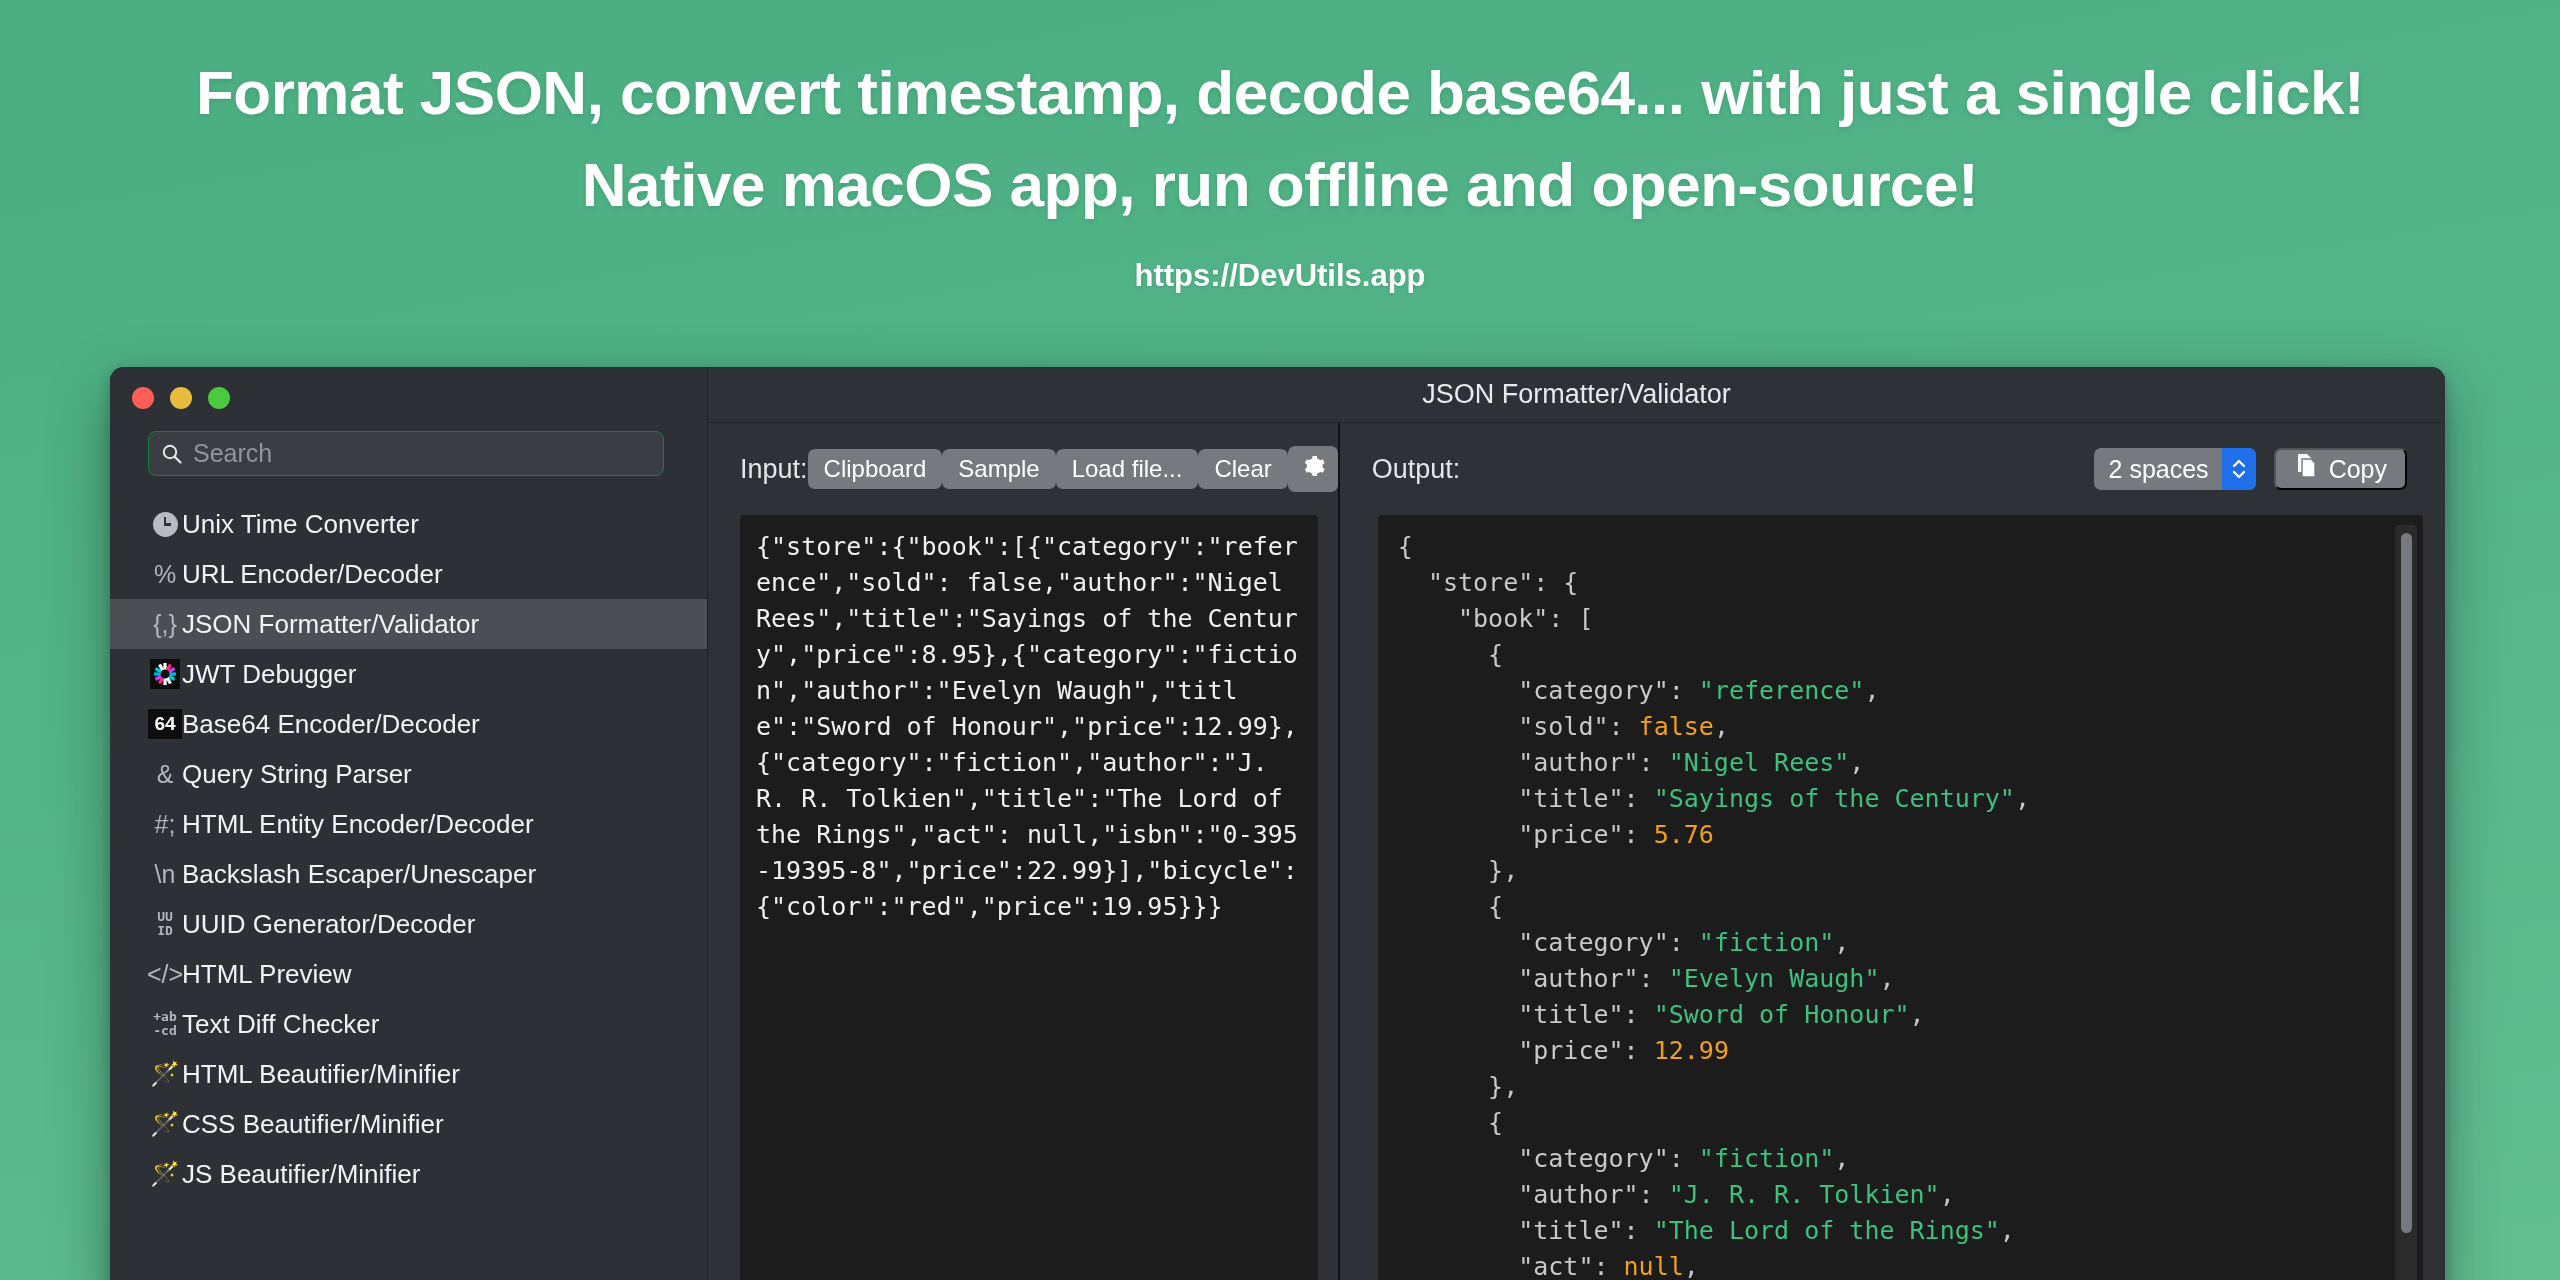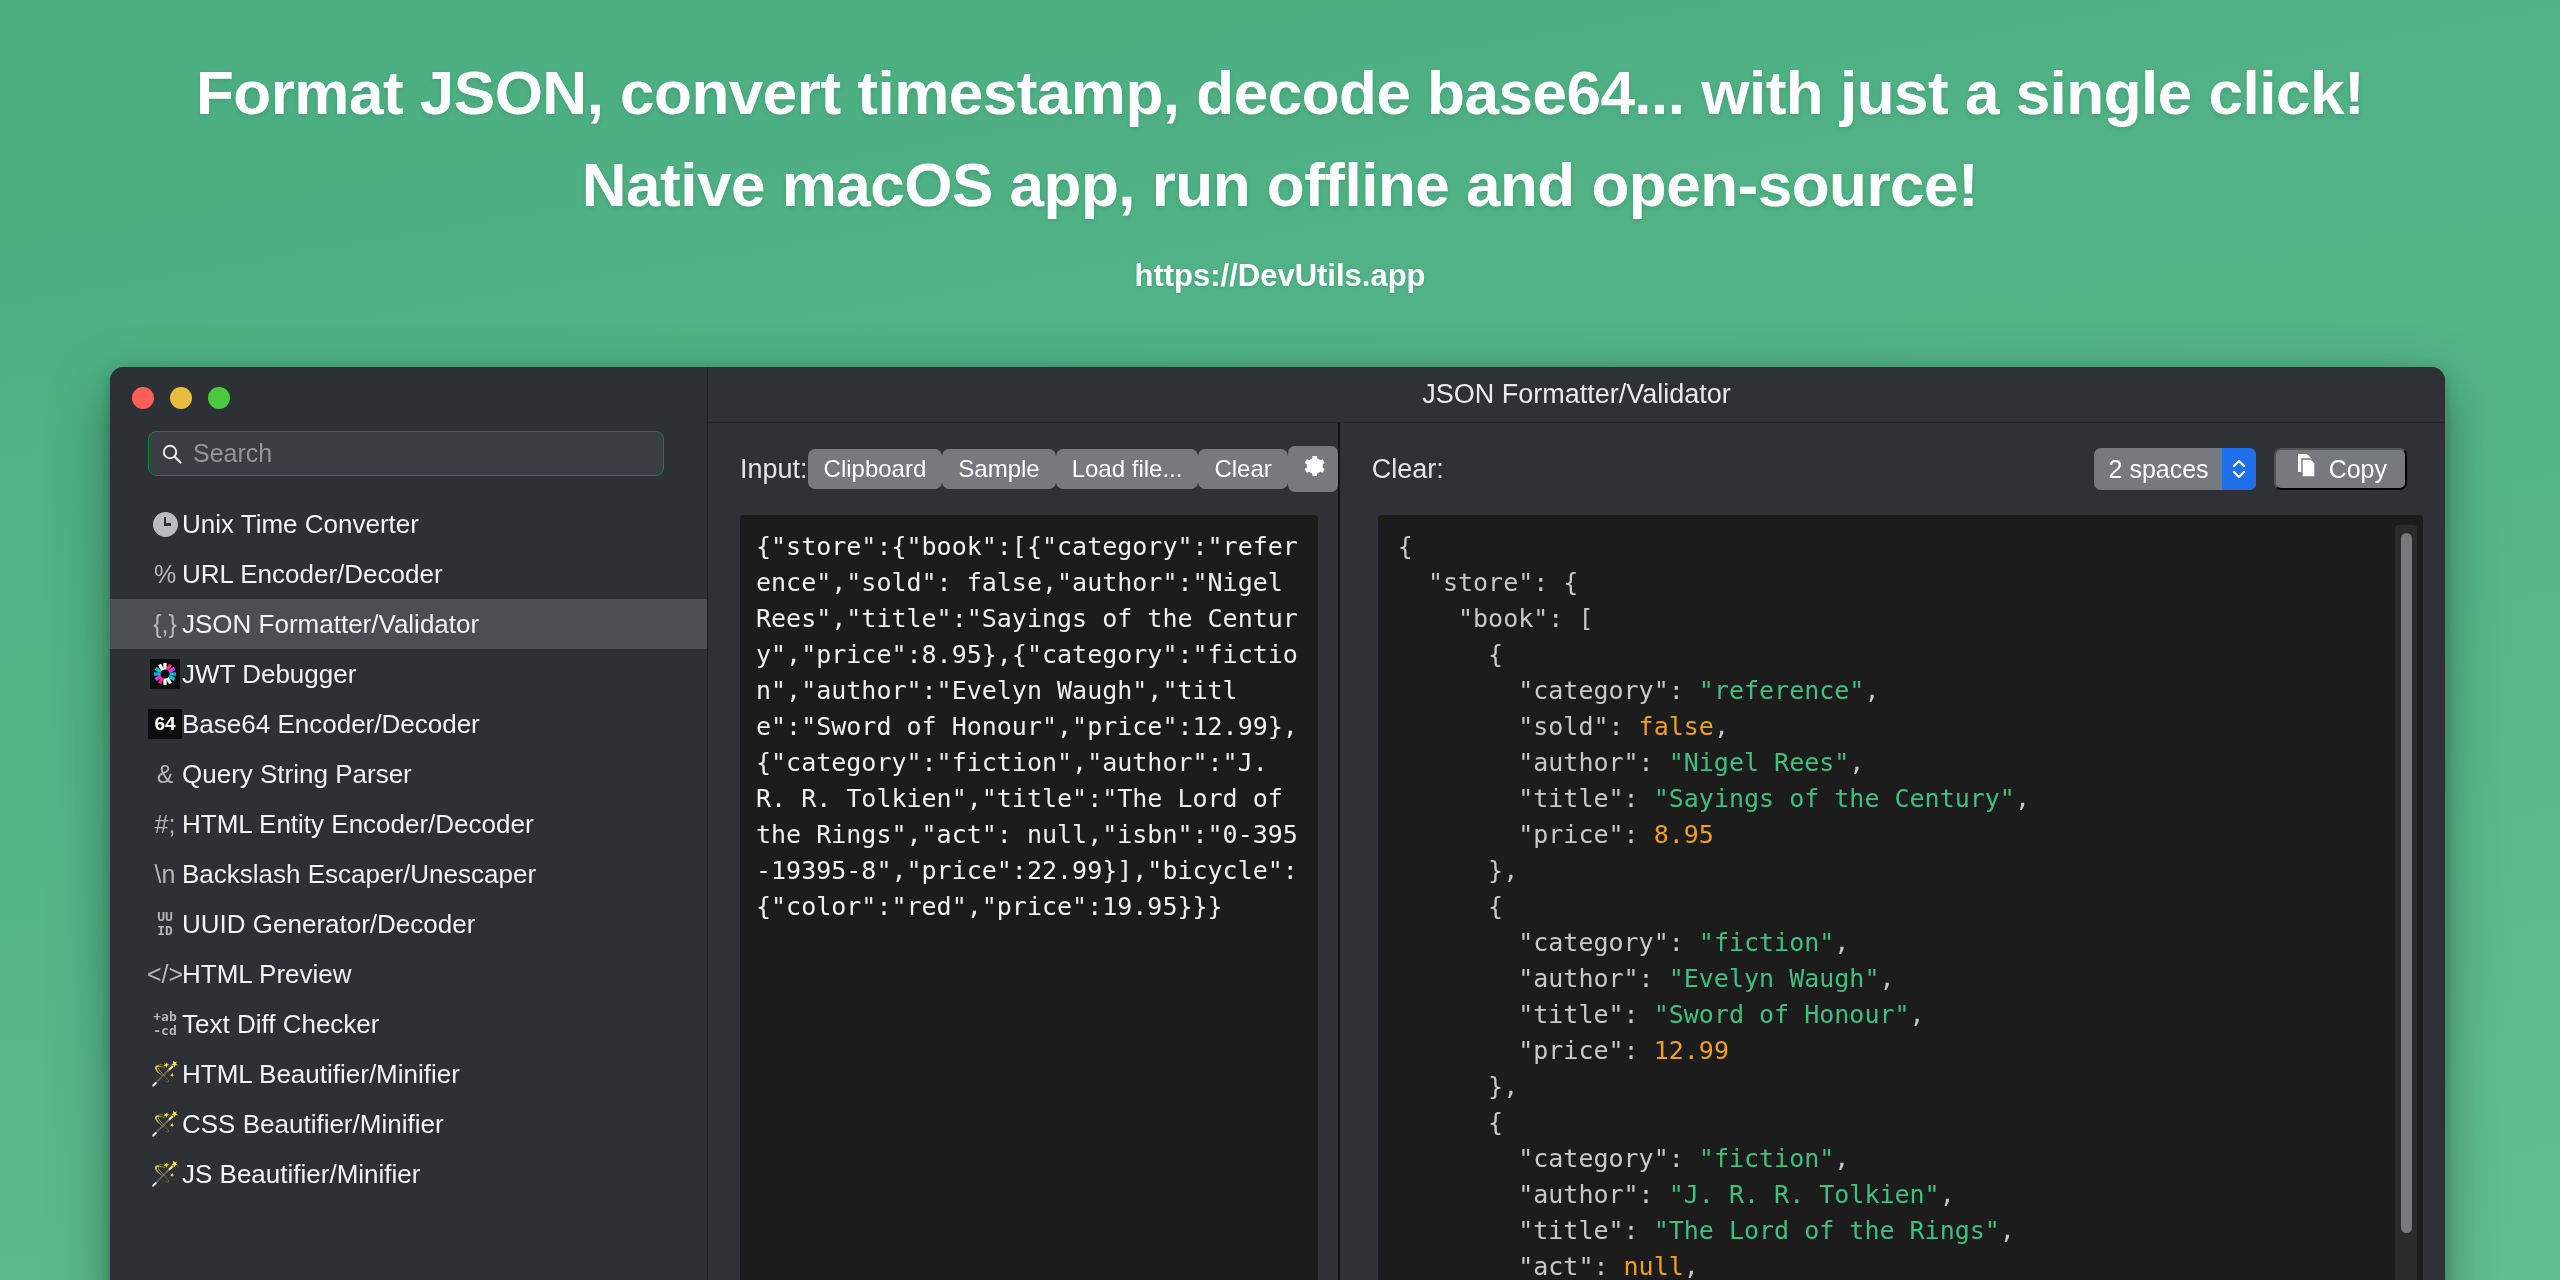--- a/index.html
+++ b/index.html
@@ -319,21 +319,21 @@
         </div>
         <div class="editor">
           <div class="code">{"store":{"book":[{"category":"reference","sold": false,"author":"Nigel Rees","title":"Sayings of the Century","price":8.95},{"category":"fiction","author":"Evelyn Waugh","title":"Sword of Honour","price":12.99},{"category":"fiction","author":"J. R. R. Tolkien","title":"The Lord of the Rings","act": null,"isbn":"0-395-19395-8","price":22.99}],"bicycle":{"color":"red","price":19.95}}}</div>
         </div>
       </div>
 
       <div class="vdivider"></div>
 
       <div class="pane pane-output">
         <div class="bar bar-output">
-          <span class="bar-label">Clear:</span>
+          <span class="bar-label">Output:</span>
           <div class="spaces-select">
             <span class="spaces-text">2 spaces</span>
             <span class="spaces-arrows">
               <svg width="18" height="28" viewBox="0 0 18 28" fill="none" stroke="#ffffff" stroke-width="2.4" stroke-linecap="round" stroke-linejoin="round">
                 <polyline points="4,11 9,6 14,11"></polyline>
                 <polyline points="4,17 9,22 14,17"></polyline>
               </svg>
             </span>
           </div>
           <button class="copy-btn">
@@ -349,21 +349,21 @@
         </div>
         <div class="editor editor-out">
           <div class="code code-out" id="out-code"><span class="tok-punc">{</span>
 <span class="tok-key">  "store"</span><span class="tok-punc">: {</span>
 <span class="tok-key">    "book"</span><span class="tok-punc">: [</span>
 <span class="tok-punc">      {</span>
 <span class="tok-key">        "category"</span><span class="tok-punc">: </span><span class="tok-str">"reference"</span><span class="tok-punc">,</span>
 <span class="tok-key">        "sold"</span><span class="tok-punc">: </span><span class="tok-lit">false</span><span class="tok-punc">,</span>
 <span class="tok-key">        "author"</span><span class="tok-punc">: </span><span class="tok-str">"Nigel Rees"</span><span class="tok-punc">,</span>
 <span class="tok-key">        "title"</span><span class="tok-punc">: </span><span class="tok-str">"Sayings of the Century"</span><span class="tok-punc">,</span>
-<span class="tok-key">        "price"</span><span class="tok-punc">: </span><span class="tok-num">8.95</span>
+<span class="tok-key">        "price"</span><span class="tok-punc">: </span><span class="tok-num">5.76</span>
 <span class="tok-punc">      },</span>
 <span class="tok-punc">      {</span>
 <span class="tok-key">        "category"</span><span class="tok-punc">: </span><span class="tok-str">"fiction"</span><span class="tok-punc">,</span>
 <span class="tok-key">        "author"</span><span class="tok-punc">: </span><span class="tok-str">"Evelyn Waugh"</span><span class="tok-punc">,</span>
 <span class="tok-key">        "title"</span><span class="tok-punc">: </span><span class="tok-str">"Sword of Honour"</span><span class="tok-punc">,</span>
 <span class="tok-key">        "price"</span><span class="tok-punc">: </span><span class="tok-num">12.99</span>
 <span class="tok-punc">      },</span>
 <span class="tok-punc">      {</span>
 <span class="tok-key">        "category"</span><span class="tok-punc">: </span><span class="tok-str">"fiction"</span><span class="tok-punc">,</span>
 <span class="tok-key">        "author"</span><span class="tok-punc">: </span><span class="tok-str">"J. R. R. Tolkien"</span><span class="tok-punc">,</span>

